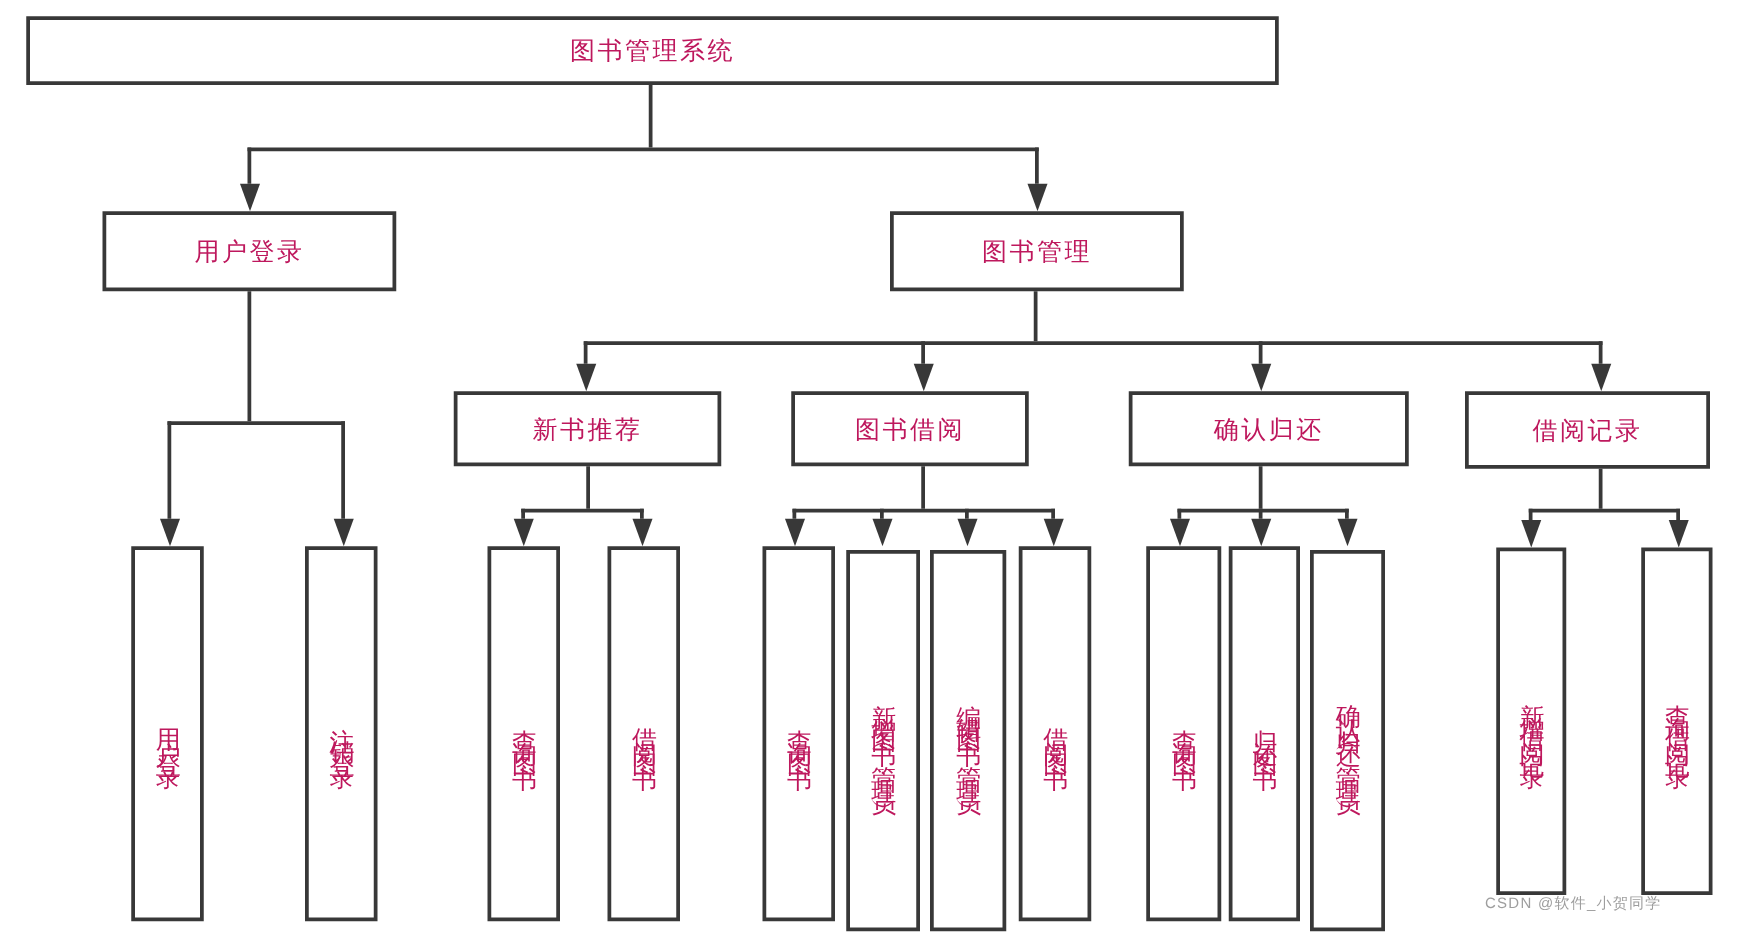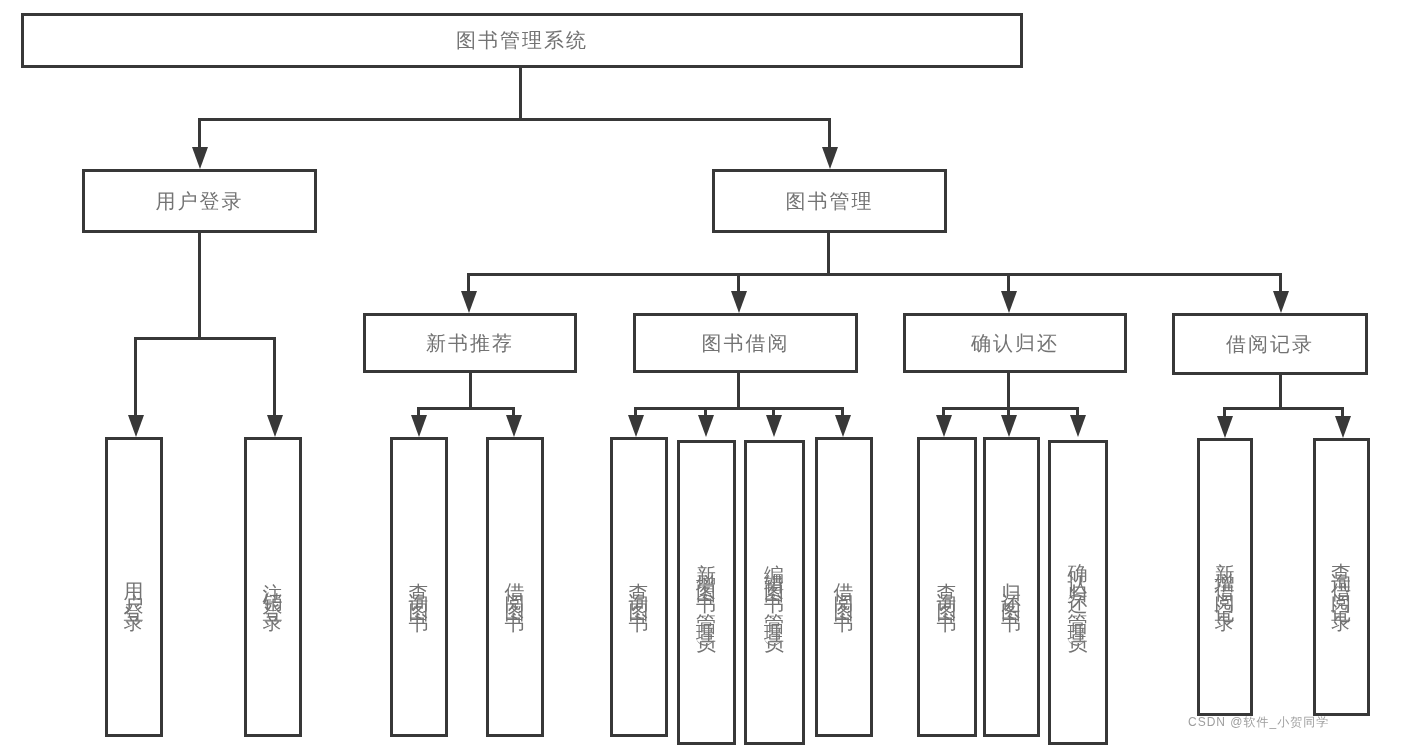--- a/index.html
+++ b/index.html
@@ -12,21 +12,21 @@
     overflow: hidden;
   }
   .box {
     position: absolute;
     box-sizing: border-box;
     border: 3px solid #383838;
     background: #ffffff;
     display: flex;
     align-items: center;
     justify-content: center;
-    color: #737373;
+    color: #be185d;
     font-size: 20px;
     letter-spacing: 2px;
     white-space: nowrap;
   }
   .vbox {
     writing-mode: vertical-rl;
     text-orientation: mixed;
     letter-spacing: 10px;
     line-height: 1;
   }
@@ -96,21 +96,21 @@
   <div class="vline" style="left:827px; top:233px; height:40px;"></div>
   <div class="hline" style="left:467px; top:273px; width:815px;"></div>
   <div class="arrow" style="left:467px; top:273px; height:18px;"></div>
   <div class="arrow" style="left:737px; top:273px; height:18px;"></div>
   <div class="arrow" style="left:1007px; top:273px; height:18px;"></div>
   <div class="arrow" style="left:1279px; top:273px; height:18px;"></div>
 
   <div class="box" style="left:363px; top:313px; width:214px; height:60px;">
     <span>新书推荐</span>
   </div>
-  <div class="box" style="left:633px; top:313px; width:225px; height:60px;">
+  <div class="box" style="left:633px; top:313px; width:190px; height:60px;">
     <span>图书借阅</span>
   </div>
   <div class="box" style="left:903px; top:313px; width:224px; height:60px;">
     <span>确认归还</span>
   </div>
   <div class="box" style="left:1172px; top:313px; width:196px; height:62px;">
     <span>借阅记录</span>
   </div>
 
   <div class="vline" style="left:469px; top:373px; height:34px;"></div>

